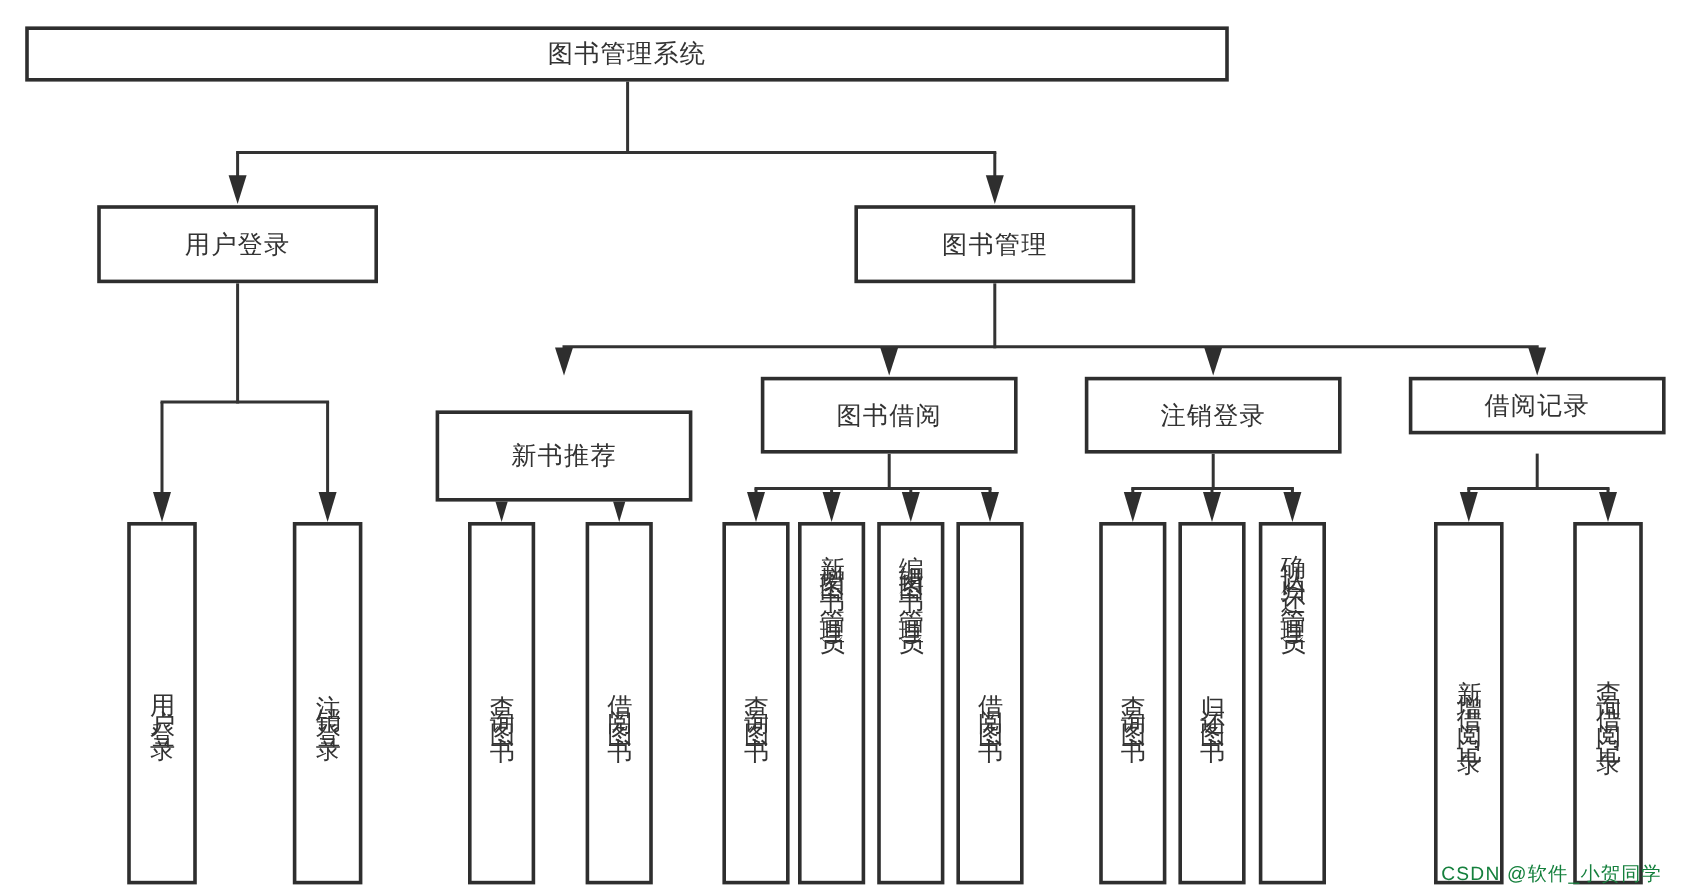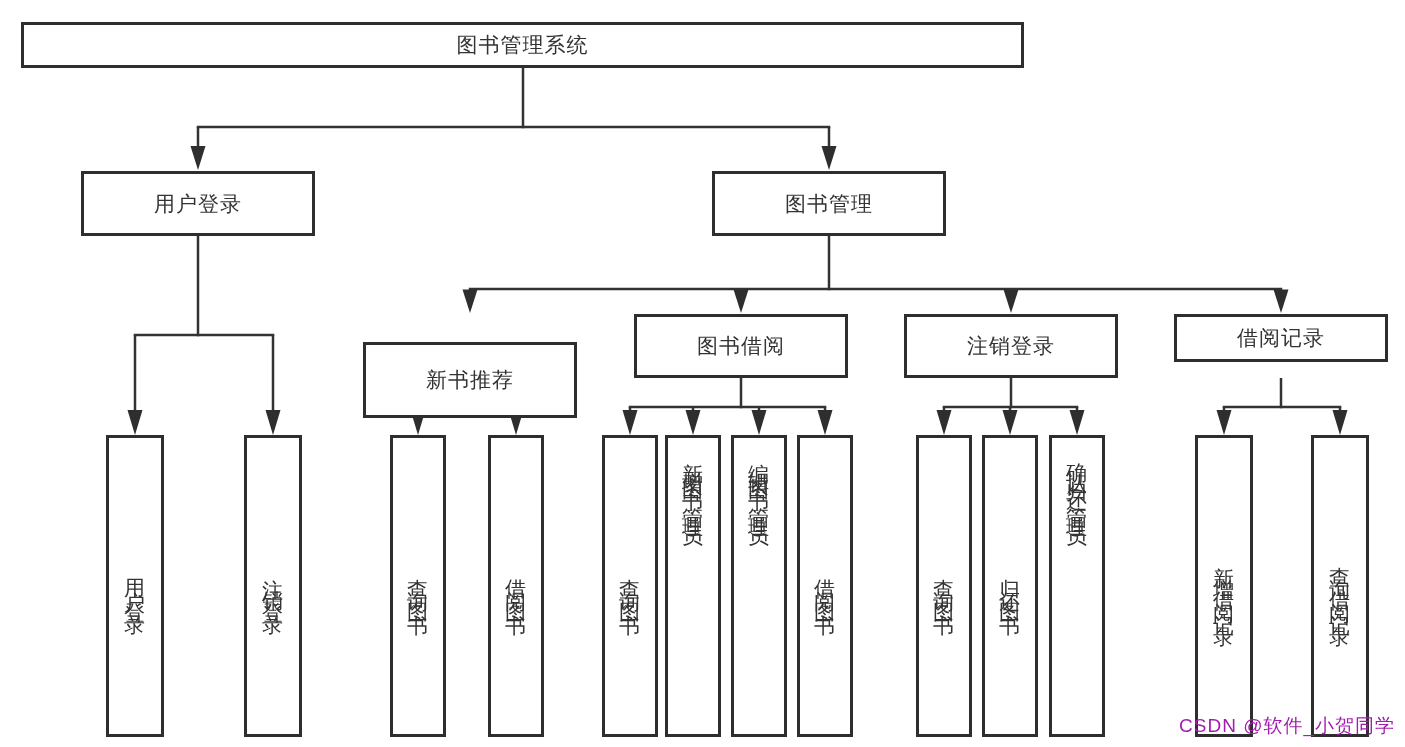--- a/index.html
+++ b/index.html
@@ -15,22 +15,22 @@
     display:flex;align-items:center;justify-content:center;color:#333333;
   }
   .h .lbl{font-size:21px;letter-spacing:1px;white-space:nowrap;}
   .v .lbl{
     writing-mode:vertical-rl;text-orientation:mixed;
     font-size:21px;line-height:1.1;letter-spacing:12px;white-space:nowrap;
   }
   .vtop{align-items:flex-start;}
   .vtop .lbl{letter-spacing:9px;padding-top:8px;}
   .watermark{
-    position:absolute;right:10px;bottom:8px;color:#a21caf;
-    font-size:19px;letter-spacing:1px;white-space:nowrap;
+    position:absolute;right:20px;bottom:8px;color:#15803d;
+    font-size:16px;letter-spacing:1px;white-space:nowrap;
   }
 </style>
 </head>
 <body>
 
 <div class="stage">
 
   <svg class="wires" viewBox="0 0 1405 747" xmlns="http://www.w3.org/2000/svg">
 
     <line x1="523" y1="67" x2="523" y2="128.25"></line>

